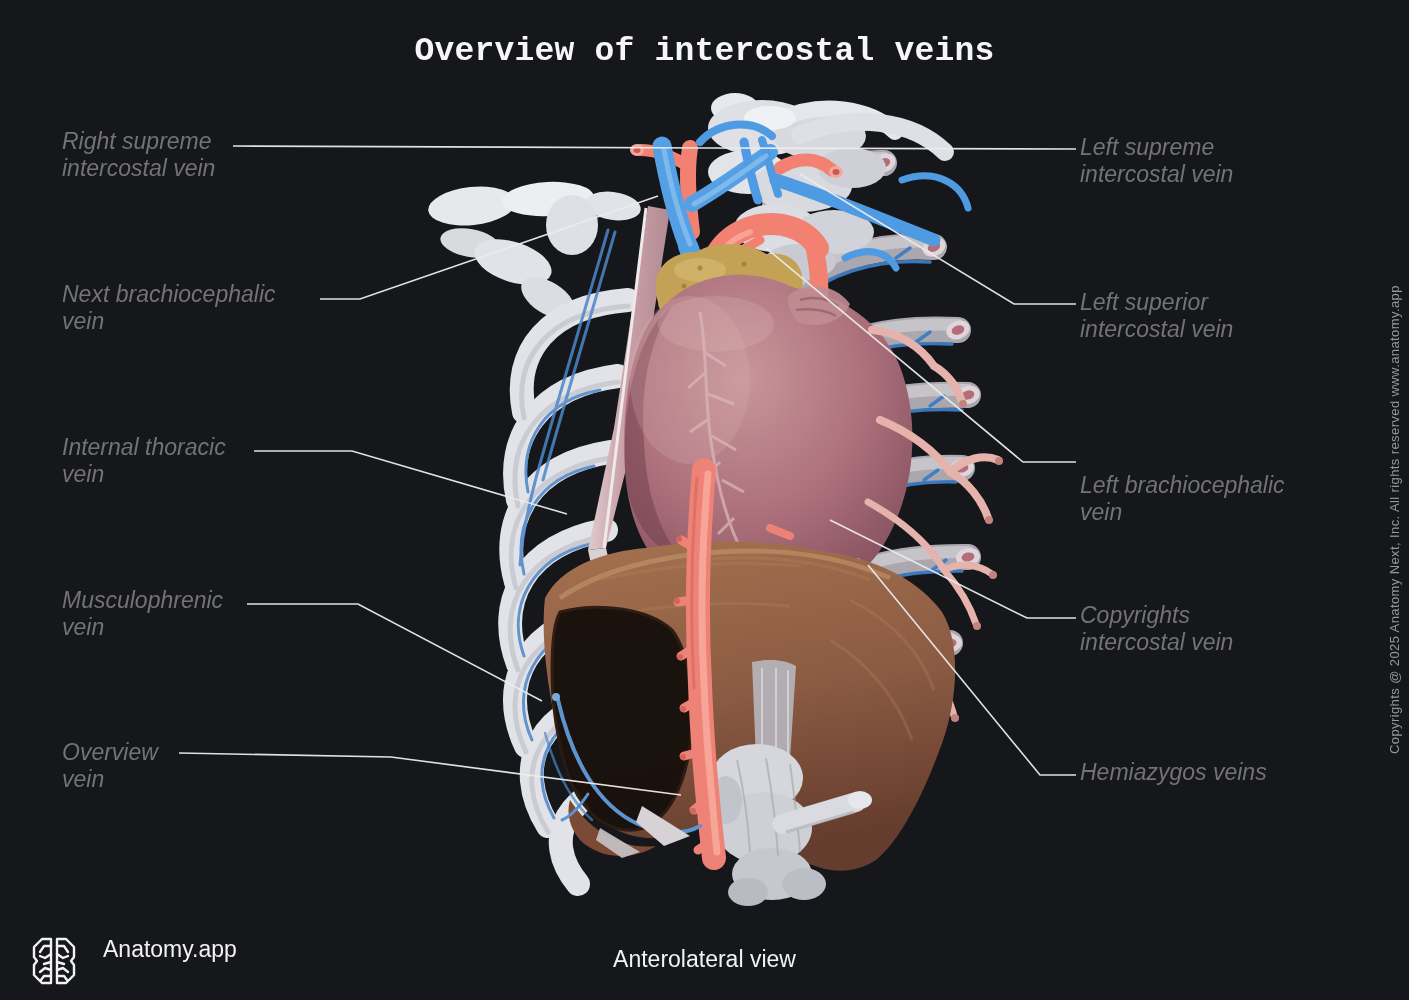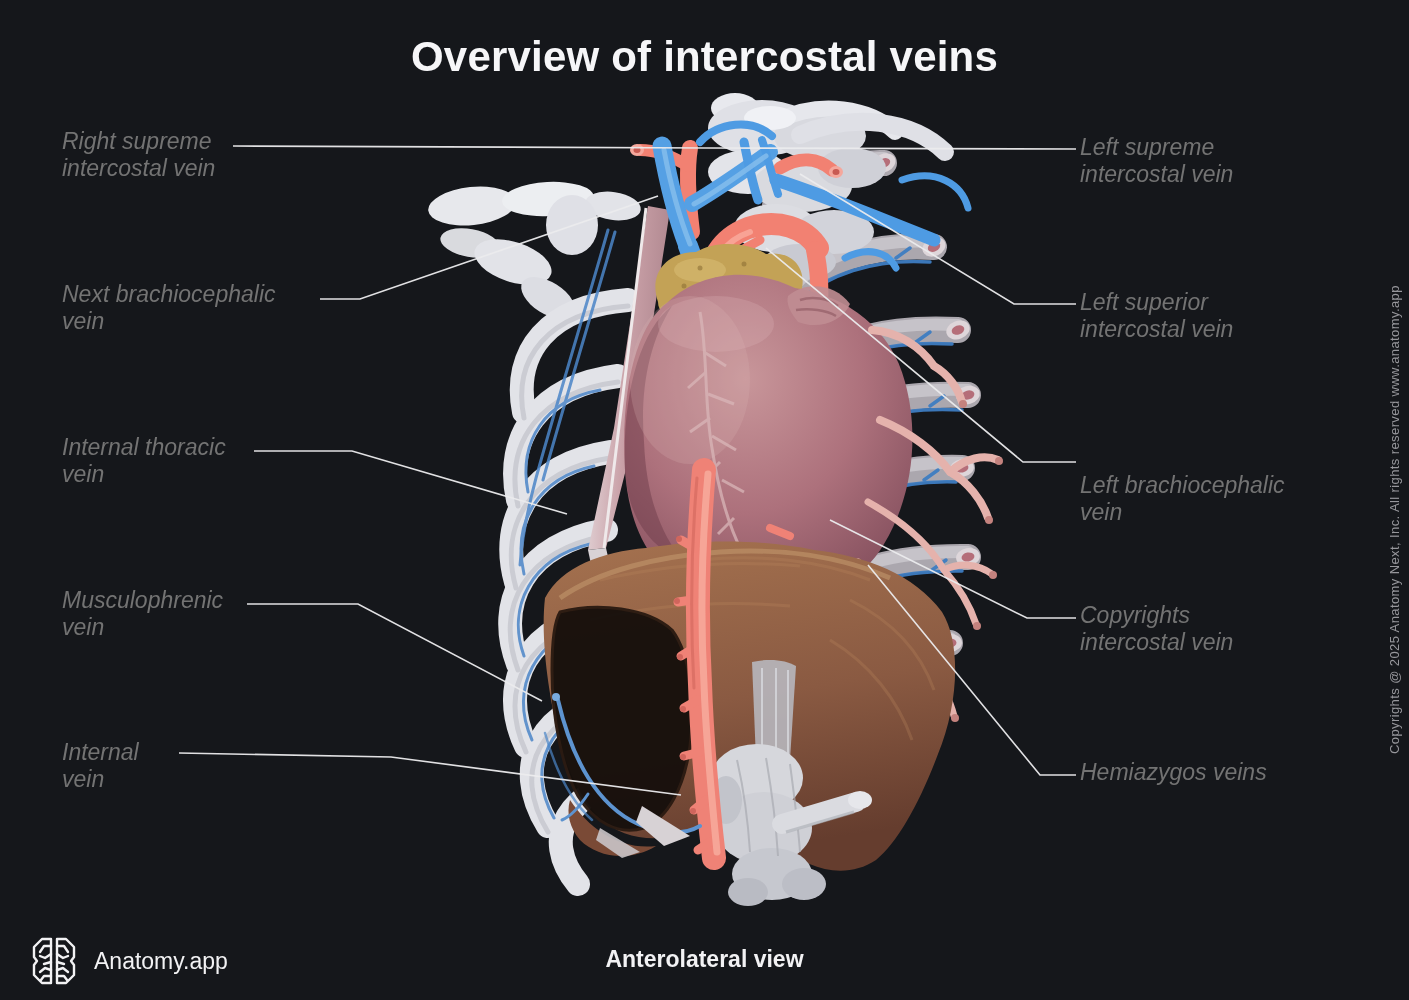--- a/index.html
+++ b/index.html
@@ -4,35 +4,35 @@
 <style>
   html,body{margin:0;padding:0;background:#101114;}
   #canvas{
     position:relative;width:1409px;height:1000px;overflow:hidden;
     background:#15171b;
     font-family:"Liberation Sans","DejaVu Sans",sans-serif;
     -webkit-font-smoothing:antialiased;
   }
   #page-title{
     position:absolute;top:33px;left:0;width:100%;text-align:center;
-    font-size:42px;font-weight:700;color:#f6f6f8;letter-spacing:.2px;
+    font-size:33px;font-weight:700;color:#f6f6f8;letter-spacing:.2px;font-family:Liberation Mono, monospace;
   }
   .label{
     position:absolute;color:#737373;font-size:23px;line-height:27px;font-weight:400;
     white-space:nowrap;
     font-style:italic;
   }
   .label.right{left:1080px;}
   #illustration-svg{position:absolute;left:0;top:0;}
   #leader-svg{position:absolute;left:0;top:0;pointer-events:none;}
   #view-caption{
     position:absolute;top:946px;left:0;width:100%;text-align:center;
-    font-size:23px;font-weight:700;color:#f2f2f4;
+    font-size:23px;font-weight:400;color:#f2f2f4;
   }
-  #branding{position:absolute;left:30px;top:936px;display:flex;align-items:center;gap:16px;}
+  #branding{position:absolute;left:30px;top:936px;display:flex;align-items:flex-start;gap:25px;}
   #logo-text{font-size:23px;color:#f2f2f4;font-weight:400;}
   #copyright{
     position:absolute;right:2px;top:240px;height:560px;width:20px;
     writing-mode:vertical-rl;transform:rotate(180deg);
     font-size:13px;color:#97979c;letter-spacing:.4px;text-align:center;
   }
 </style>
 </head>
 <body>
 
@@ -357,21 +357,21 @@
   </div>
   <div class="label" style="left:62px;top:434px">
     <div>Internal thoracic</div>
     <div>vein</div>
   </div>
   <div class="label" style="left:62px;top:587px">
     <div>Musculophrenic</div>
     <div>vein</div>
   </div>
   <div class="label" style="left:62px;top:739px">
-    <div>Internal</div>
+    <div>Overview</div>
     <div>vein</div>
   </div>
 
   <div class="label right" style="top:134px">
     <div>Left supreme</div>
     <div>intercostal vein</div>
   </div>
   <div class="label right" style="top:289px">
     <div>Left superior</div>
     <div>intercostal vein</div>

